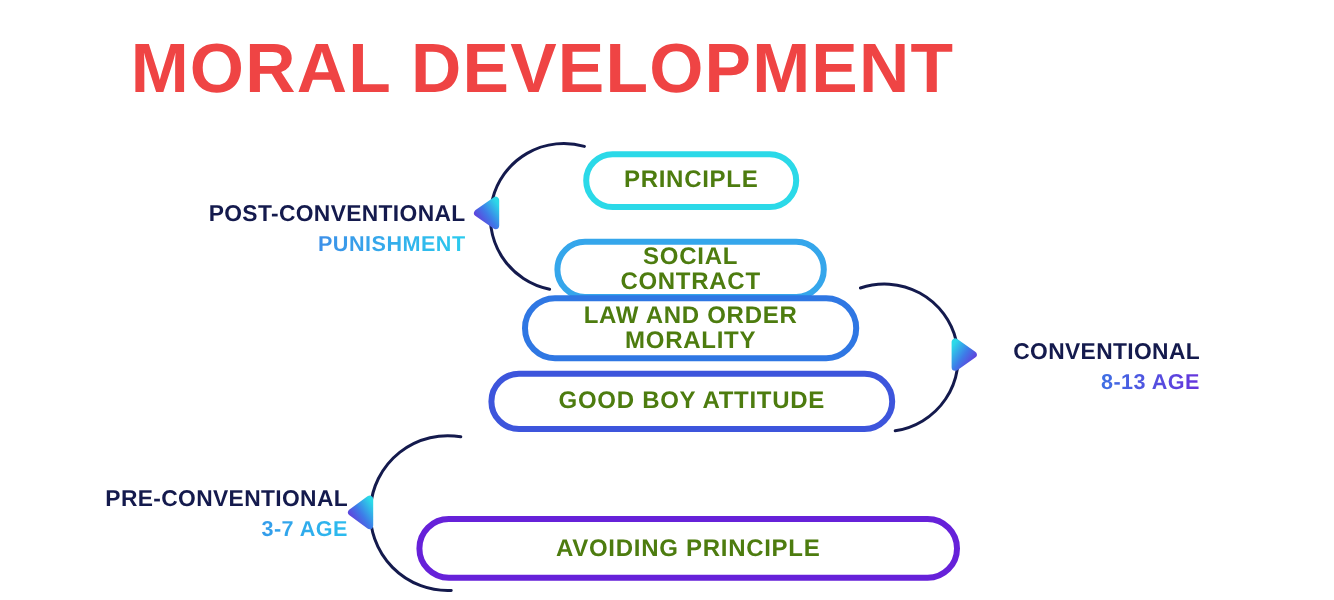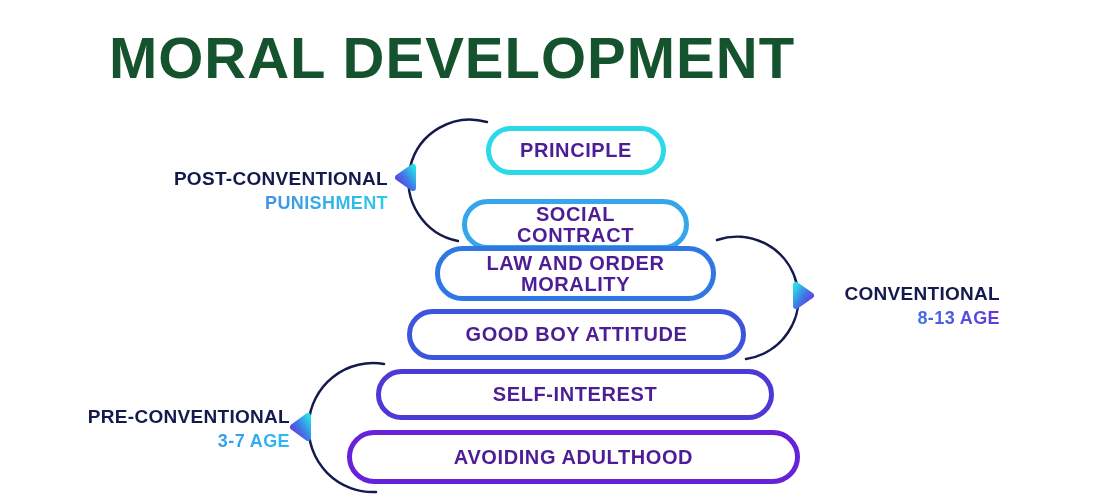--- a/index.html
+++ b/index.html
@@ -4,27 +4,27 @@
 <style>
   html,body{margin:0;padding:0;background:#fff;}
   .canvas{
     position:relative;width:1112px;height:500px;margin:0 auto;
     background:#fff;overflow:hidden;
     font-family:"Liberation Sans","DejaVu Sans",sans-serif;
   }
   .title{
     position:absolute;left:0;top:24px;width:904px;
     text-align:center;font-size:58px;font-weight:900;
-    letter-spacing:1px;color:#14532d;margin:0;
+    letter-spacing:1px;color:#ef4444;margin:0;
   }
   .svg-layer{position:absolute;left:0;top:0;width:1112px;height:500px;}
   .stage{
     position:absolute;display:flex;align-items:center;justify-content:center;
     background:#fff;border:5px solid #888;border-radius:40px;
-    color:#4c1d95;font-weight:800;font-size:20px;letter-spacing:.6px;
+    color:#4d7c0f;font-weight:800;font-size:20px;letter-spacing:.6px;
     text-align:center;white-space:pre-line;line-height:1.05;box-sizing:border-box;
   }
   .stage-0{left:486px;top:126px;width:180px;height:49px;}
   .stage-1{left:462px;top:187px;width:227px;height:51px;margin-top:12px;}
   .stage-2{left:435px;top:246px;width:281px;height:55px;}
   .stage-3{left:407px;top:309px;width:339px;height:51px;}
   .stage-4{left:376px;top:369px;width:398px;height:51px;}
   .stage-5{left:347px;top:430px;width:453px;height:54px;}
   .group{position:absolute;text-align:right;}
   .group-name{font-size:19px;font-weight:800;letter-spacing:.3px;color:#141A4D;}
@@ -68,22 +68,21 @@
   </svg>
 
   <h1 class="title">MORAL DEVELOPMENT</h1>
 
   <div class="stage stage-0" style="border-color: rgb(43, 217, 232);">PRINCIPLE</div>
   <div class="stage stage-1" style="border-color: rgb(53, 166, 235);">SOCIAL
 CONTRACT</div>
   <div class="stage stage-2" style="border-color: rgb(47, 119, 227);">LAW AND ORDER
 MORALITY</div>
   <div class="stage stage-3" style="border-color: rgb(61, 85, 220);">GOOD BOY ATTITUDE</div>
-  <div class="stage stage-4" style="border-color: rgb(76, 57, 214);">SELF-INTEREST</div>
-  <div class="stage stage-5" style="border-color: rgb(102, 33, 217);">AVOIDING ADULTHOOD</div>
+  <div class="stage stage-5" style="border-color: rgb(102, 33, 217);">AVOIDING PRINCIPLE</div>
 
   <div class="group group-post">
     <div class="group-name">POST-CONVENTIONAL</div>
     <div class="group-age age-post">PUNISHMENT</div>
   </div>
 
   <div class="group group-conv">
     <div class="group-name">CONVENTIONAL</div>
     <div class="group-age age-conv">8-13 AGE</div>
   </div>

